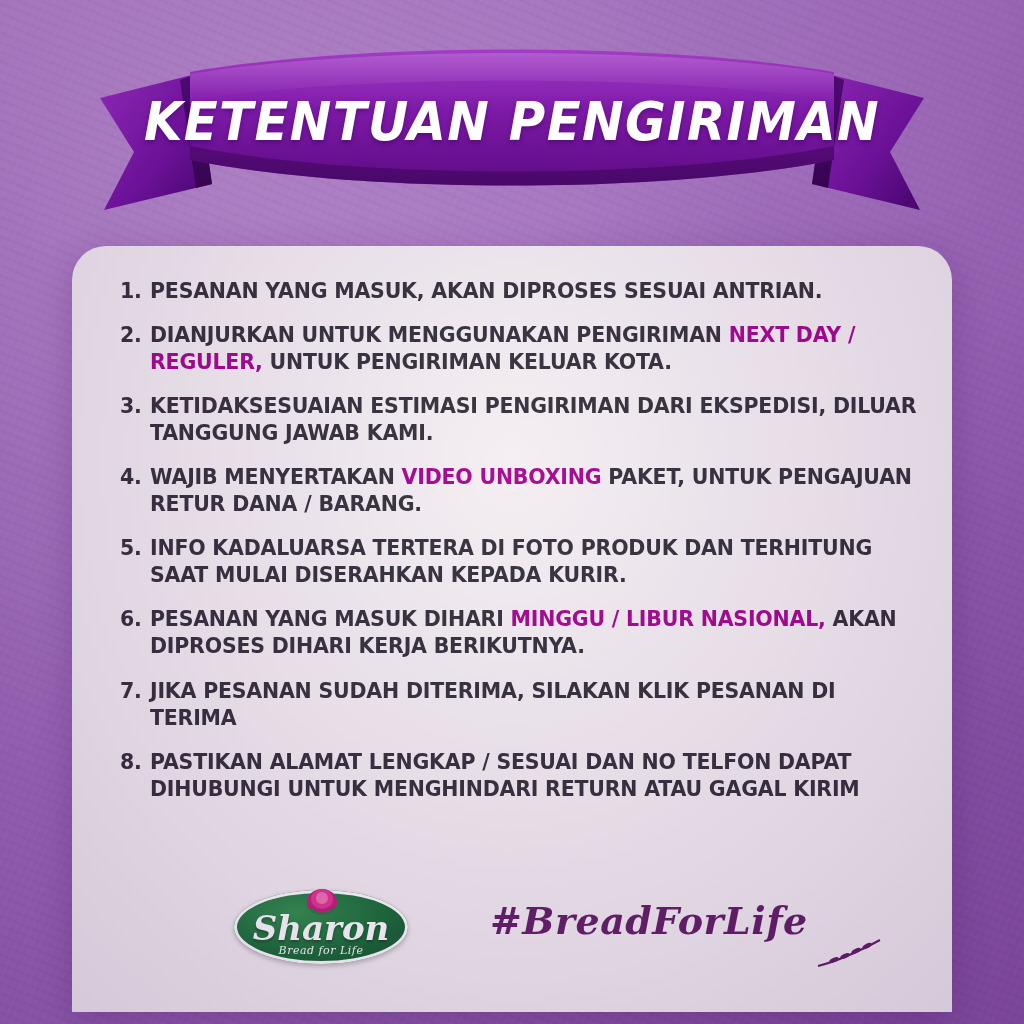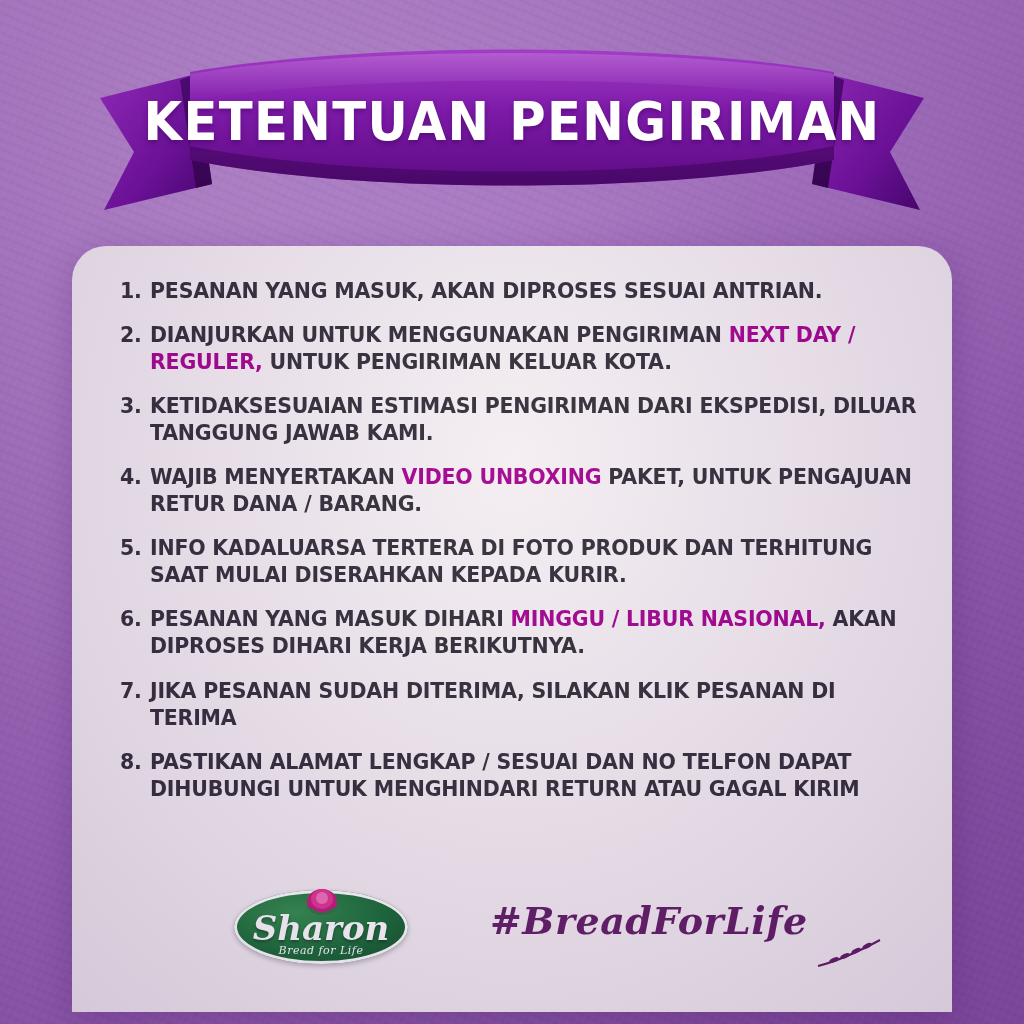--- a/index.html
+++ b/index.html
@@ -44,20 +44,21 @@
   }
 
   
   .banner-wrap {
     position: absolute;
     left: 0;
     top: 34px;
     width: 1024px;
     height: 200px;
     z-index: 3;
+    font-style: italic;
   }
   .banner-title {
     position: absolute;
     left: 0;
     top: 56px;
     width: 1024px;
     text-align: center;
     font-family: "DejaVu Sans", sans-serif;
     font-weight: bold;
     font-size: 54px;

